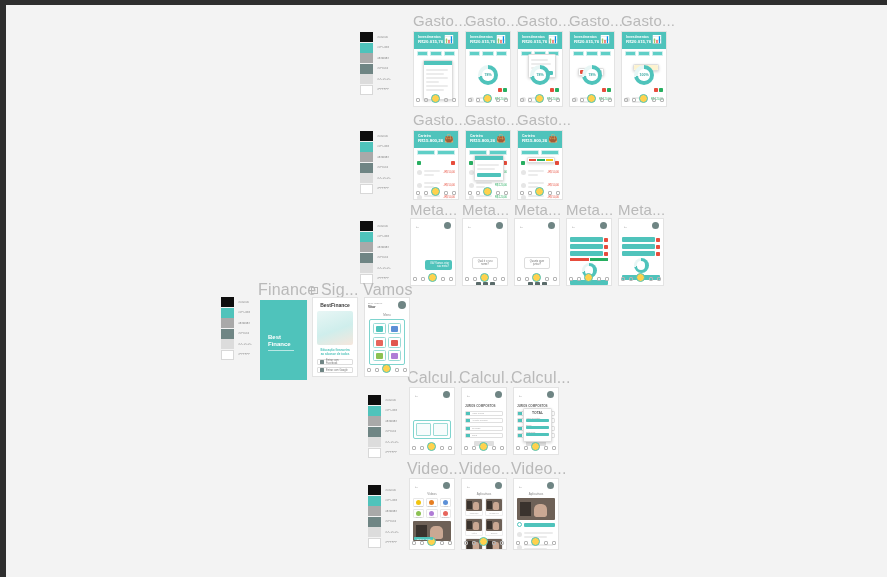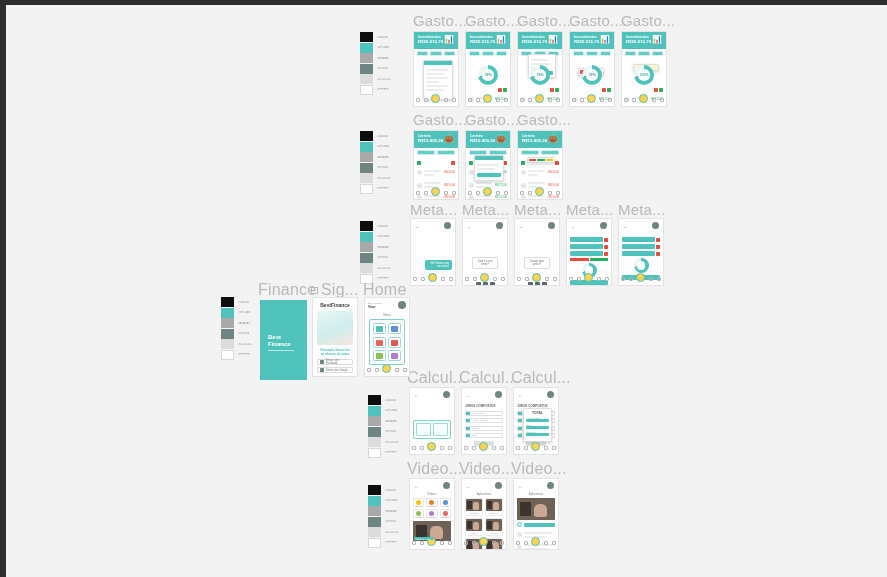--- a/index.html
+++ b/index.html
@@ -208,21 +208,21 @@
         <span class="pal-name">#DCDCDC</span>
       </div>
       <div class="pal-row">
         <span class="pal-sw bd" style="background: rgb(255, 255, 255);"></span>
         <span class="pal-name">#FFFFFF</span>
       </div>
     </div>
 
   <div class="grp-label big" style="left:252px;top:277px;">Finance</div>
   <div class="grp-label big" style="left:305px;top:277px;"><span class="licon"></span><span>Sig...</span></div>
-  <div class="grp-label big" style="left:357px;top:277px;">Home</div>
+  <div class="grp-label big" style="left:357px;top:277px;">Vamos</div>
 
   <div class="palette" style="left:215px;top:292px;">
       <div class="pal-row">
         <span class="pal-sw" style="background: rgb(13, 13, 13);"></span>
         <span class="pal-name">#000000</span>
       </div>
       <div class="pal-row">
         <span class="pal-sw" style="background: rgb(79, 195, 187);"></span>
         <span class="pal-name">#4FC3BB</span>
       </div>

